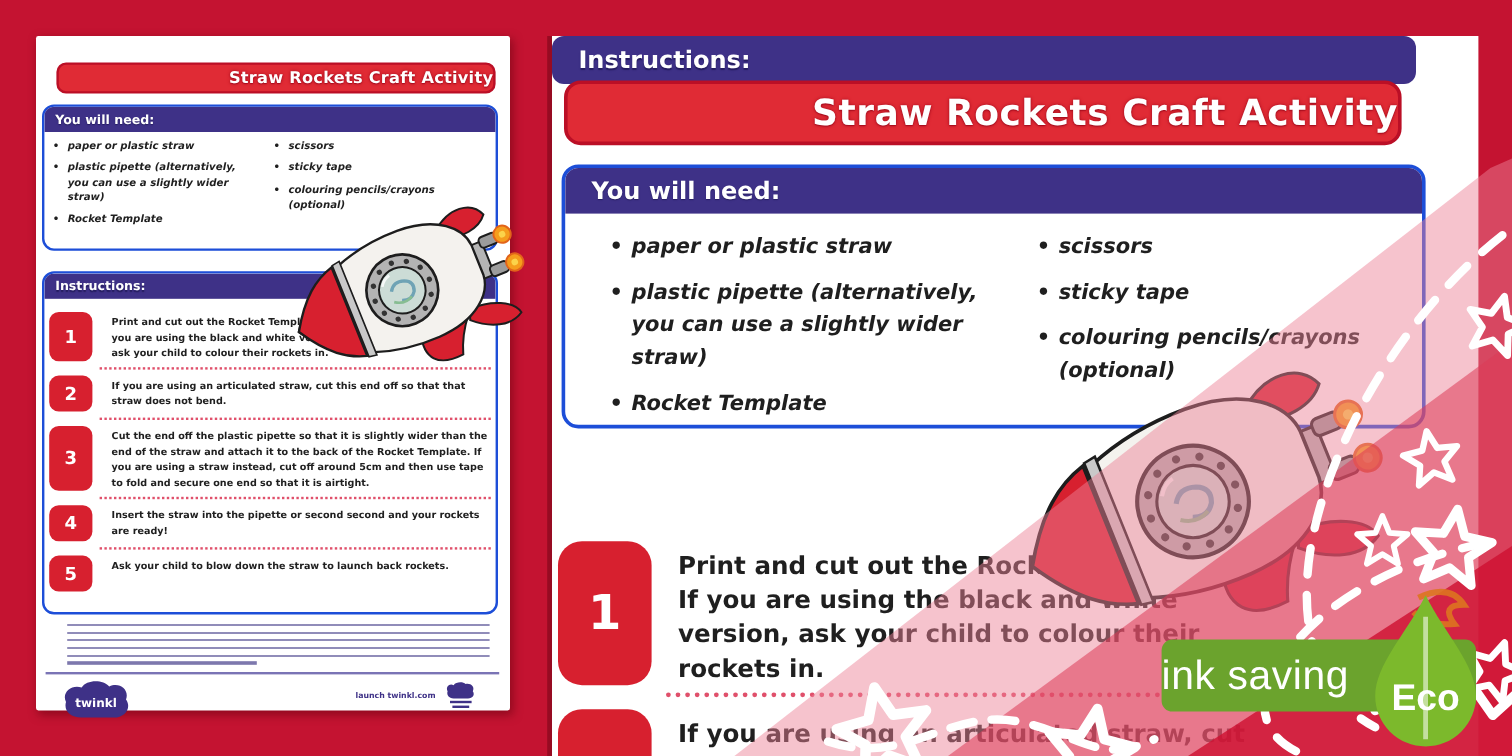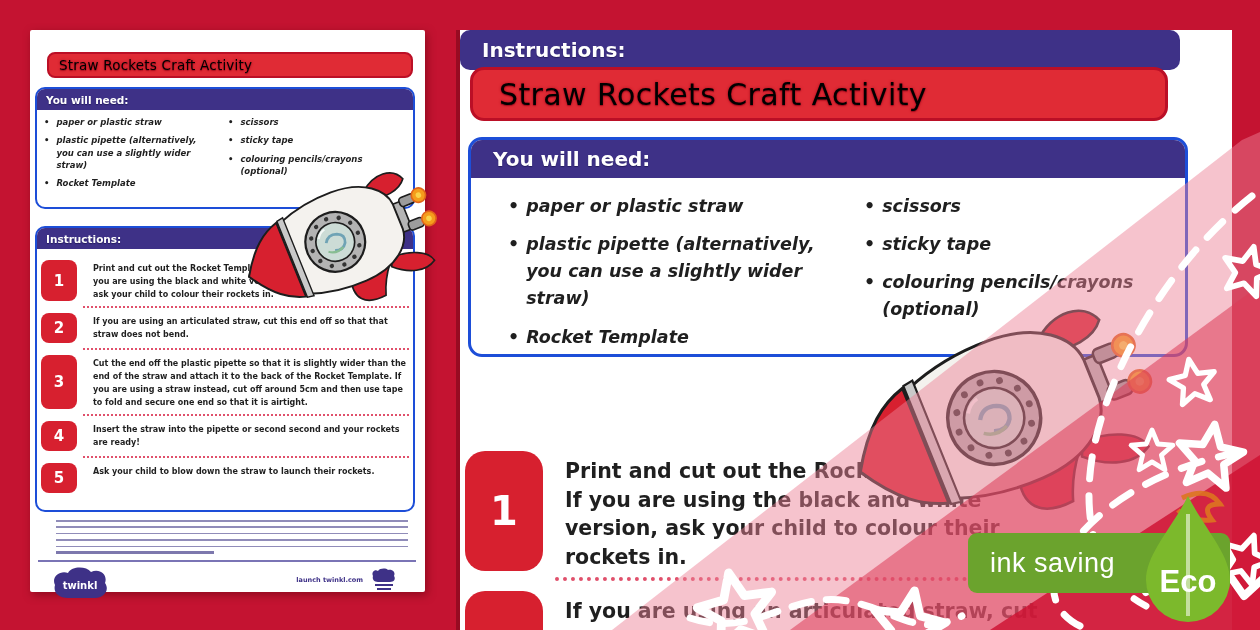--- a/index.html
+++ b/index.html
@@ -2,22 +2,22 @@
 <html><head>
 <meta charset="utf-8">
 <style>
   html,body{margin:0;padding:0;background:#c41331;}
   .stage{position:relative;width:1260px;height:630px;overflow:hidden;background:#c41331;
          font-family:"DejaVu Sans","Liberation Sans",sans-serif;}
   .stage *{box-sizing:border-box;}
 
   
   .page{position:absolute;background:#fff;}
-  .banner-red{position:absolute;background:#e02b35;border:2px solid #bb0f26;color:#000000;font-weight:normal;
-              text-shadow:0 0 3px #a50d1e,0 1px 1px #a50d1e;display:flex;align-items:center;}
+  .banner-red{position:absolute;background:#e02b35;border:2px solid #bb0f26;color:#ffffff;font-weight:bold;
+              text-shadow:0 0 3px #a50d1e,0 1px 1px #a50d1e;display:flex;align-items:center;justify-content:flex-end;}
   .box-purple{position:absolute;background:#fff;border:3px solid #1d4ed8;border-radius:12px;overflow:hidden;}
   .box-purple .hd{background:#3e3187;color:#fff;font-weight:bold;display:flex;align-items:center;
                   text-shadow:0 1px 1px #241c5e;}
   .bullets{position:absolute;color:#1f1f1f;font-weight:bold;}
   .bullets .bi{display:flex;font-style:italic;}
   .bullets .bi::before{content:"•";margin-right:7px;}
   .steps{position:absolute;display:flex;flex-direction:column;}
   .srow{display:flex;align-items:stretch;}
   .badge{background:#d7202f;border-radius:10px;color:#fff;font-weight:bold;display:flex;
          align-items:center;justify-content:center;flex:0 0 auto;}
@@ -72,23 +72,23 @@
   
   .rocket{position:absolute;z-index:2;transform:rotate(-22deg);}
   .rocket-s{left:241px;top:184px;}
   .rocket-b{left:848px;top:328px;}
 
   
   .fx{position:absolute;left:0;top:0;z-index:3;pointer-events:none;}
 
   
   .pill{position:absolute;left:968px;top:533px;width:262px;height:60px;border-radius:9px;
-        background:#6ba32d;z-index:4;display:flex;align-items:center;padding-left:22px;
+        background:#6ba32d;z-index:4;display:flex;align-items:center;
         font-family:"Liberation Sans","DejaVu Sans",sans-serif;
-        color:#fff;font-size:27px;letter-spacing:.5px;}
+        color:#fff;font-size:34px;letter-spacing:.5px;}
   .leaf{position:absolute;left:1142px;top:492px;z-index:5;}
 </style>
 </head>
 <body>
 
 <div class="stage">
 
   <svg width="0" height="0" style="position:absolute">
     <defs>
       <g id="rocket">
@@ -167,21 +167,21 @@
         <div class="stext">Cut the end off the plastic pipette so that it is slightly wider than the end of the straw and attach it to the back of the Rocket Template. If you are using a straw instead, cut off around 5cm and then use tape to fold and secure one end so that it is airtight.</div>
       </div>
       <div class="sep"></div>
       <div class="srow">
         <div class="badge">4</div>
         <div class="stext">Insert the straw into the pipette or second second and your rockets are ready!</div>
       </div>
       <div class="sep"></div>
       <div class="srow">
         <div class="badge">5</div>
-        <div class="stext">Ask your child to blow down the straw to launch their rockets.</div>
+        <div class="stext">Ask your child to blow down the straw to launch back rockets.</div>
       </div>
     </div>
 
     <div class="pl-disc"></div>
     <div class="pl-disc2"></div>
     <div class="pl-divider"></div>
     <svg class="pl-logo" width="58" height="34" viewBox="0 0 58 34">
       <path d="M16,32 C6,32 1,26 3,19 C-1,11 8,4 16,7 C20,0 34,0 39,6 C48,2 56,9 53,17 C58,24 52,32 43,32 Z" fill="#3e3187"></path>
       <text x="28" y="23" text-anchor="middle" font-size="10" font-weight="bold" fill="#fff">twinkl</text>
     </svg>

